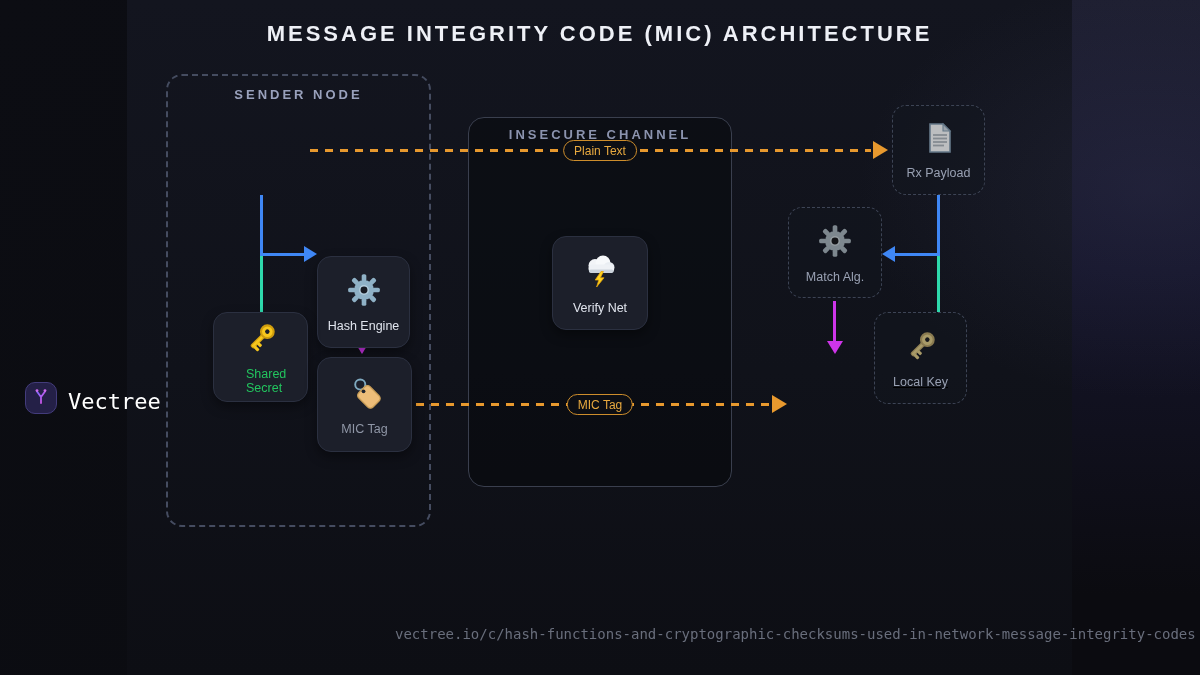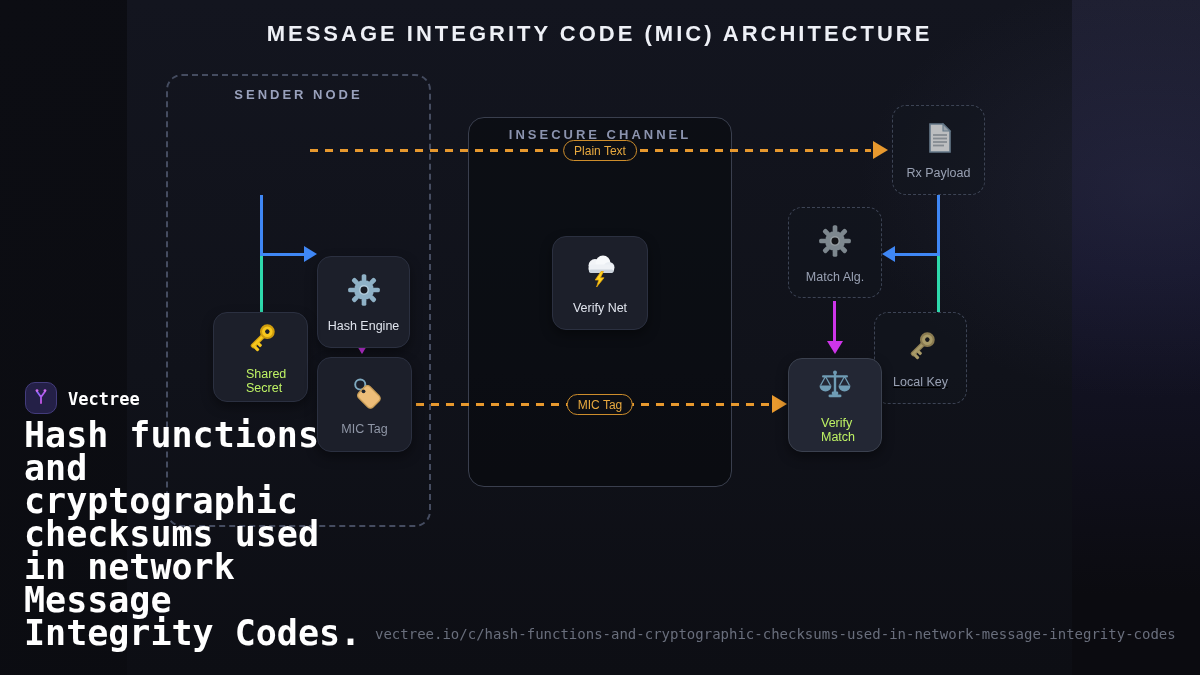--- a/index.html
+++ b/index.html
@@ -22,21 +22,21 @@
   .zone.sender   { left:166px; top:74px;  width:265px; height:453px; }
   .zone.receiver { left:768px; top:74px;  width:265px; height:453px; }
   .zone.channel  { left:468px; top:117px; width:264px; height:370px;
            border:1.5px solid #3a3f4e; background:rgba(5,6,10,.42); }
   .zone.channel .zone-label { color:#8b93ae; top:9px; }
 
   .card { position:absolute; border-radius:14px; background:#1c1f2a; border:1px solid #2b3040;
           box-shadow:0 5px 12px rgba(0,0,0,.38); display:flex; flex-direction:column;
           align-items:center; justify-content:center; gap:6px; z-index:3; }
   .card .lbl { font-size:12.5px; color:#e0e4ed; }
-  .card .lbl.mid { color:#bef264;margin-left:32px; }
+  .card .lbl.mid { color:#22c55e;margin-left:32px; }
   .card .lbl.dim { color:#8f96a6; }
   .card.ghost { background:rgba(18,21,30,.5); border:1.5px dashed #3d4455; box-shadow:none;align-items:center; }
   .card.ghost .lbl { color:#99a1b3; }
   .card.ghost .ic  { filter:saturate(.38) brightness(.78); }
   .card.highlight { background:#232734; border:1px solid #3b414f; }
 
   .c-original { left:214px; top:105px; width:94px; height:90px; }
   .c-hash-eng { left:317px; top:208px; width:93px; height:92px;margin-top:48px; }
   .c-secret   { left:213px; top:312px; width:95px; height:90px; }
   .c-mictag   { left:317px; top:357px; width:95px; height:95px; }
@@ -56,25 +56,25 @@
   .ah.left-blue    { border-top:8px solid transparent; border-bottom:8px solid transparent; border-right:13px solid #3f87f5; }
   .ah.down-magenta { border-left:8px solid transparent; border-right:8px solid transparent; border-top:13px solid #cf35ea; }
 
   .pill { position:absolute; z-index:5; display:inline-flex; align-items:center; justify-content:center;
           height:21px; padding:0 10px; border:1.5px solid #cd8d2c; border-radius:11px;
           background:#0c0e14; color:#e8a93f; font-size:12px; transform:translateX(-50%); }
 
   .logo-badge { position:absolute; left:25px; top:382px; width:32px; height:32px; border-radius:10px;
           background:#242047; border:1px solid #433c7c; display:flex; align-items:center; justify-content:center; z-index:6; }
   .brand-name { position:absolute; left:68px; top:389px; font-family:"DejaVu Sans Mono",monospace;
-          font-weight:bold; font-size:17px; color:#ffffff; z-index:6; }
+          font-weight:normal; font-size:22px; color:#ffffff; z-index:6; }
   .headline { position:absolute; left:24px; top:419px; width:430px; z-index:6;
           font-family:"DejaVu Sans Mono",monospace; font-weight:bold; font-size:35px; line-height:33px;
           color:#ffffff; white-space:pre-line; }
-  .url { position:absolute; left:375px; top:626px; z-index:6;
+  .url { position:absolute; left:395px; top:626px; z-index:6;
           font-family:"DejaVu Sans Mono",monospace; font-size:14px; color:#696e7c; }
 </style>
 </head>
 <body>
 
 <div class="stage">
   <div class="main-panel"></div>
   <div class="right-glow"></div>
   <div class="sheen"></div>
 
@@ -216,61 +216,34 @@
             <rect x="19.2" y="22" width="4.6" height="3" rx="1" fill="#f7c71d"></rect>
             <rect x="19.2" y="26.6" width="5.6" height="3" rx="1" fill="#f7c71d"></rect>
             <circle cx="18" cy="9.5" r="6" fill="#f7c71d" stroke="#cf9c0d" stroke-width="2"></circle>
             <circle cx="18" cy="9.5" r="2.1" fill="#1c1f2a"></circle>
           </g>
         </svg>
     </span>
     <span class="lbl">Local Key</span>
   </div>
 
-  <div class="card highlight c-verify">
-    <span class="ic">
-      <svg width="40" height="40" viewBox="0 0 40 40">
-          <g fill="#6f9cb4" stroke="none">
-            <circle cx="20" cy="6.5" r="2"></circle>
-            <rect x="18.8" y="7" width="2.4" height="20" rx="1"></rect>
-            <rect x="7" y="9.3" width="26" height="2.3" rx="1.1"></rect>
-            <path d="M4.5 19.5 h12 a6 6 0 0 1 -12 0 z"></path>
-            <path d="M23.5 19.5 h12 a6 6 0 0 1 -12 0 z"></path>
-            <rect x="16.8" y="25.5" width="6.4" height="3.4" rx="1.2"></rect>
-            <rect x="13.5" y="28.5" width="13" height="2.8" rx="1.4"></rect>
-          </g>
-          <g stroke="#6f9cb4" stroke-width="1.3" fill="none">
-            <path d="M10.5 10.5 L5.5 19.5 M10.5 10.5 L15.5 19.5"></path>
-            <path d="M29.5 10.5 L24.5 19.5 M29.5 10.5 L34.5 19.5"></path>
-          </g>
-        </svg>
-    </span>
-    <span class="lbl mid">Verify Match</span>
-  </div>
 
   <div class="pill" style="left:600px; top:140px;">Plain Text</div>
   <div class="pill" style="left:600px; top:394px;">MIC Tag</div>
 
   <div class="logo-badge">
     <span>
       <svg width="20" height="20" viewBox="0 0 20 20">
           <defs>
             <linearGradient id="vg" x1="0" y1="0" x2="1" y2="1">
               <stop offset="0" stop-color="#7d6bff"></stop>
               <stop offset="1" stop-color="#e14fe0"></stop>
             </linearGradient>
           </defs>
           <path d="M10 17 V11 M10 11 L6 5.5 M10 11 L14 5.5" fill="none" stroke="url(#vg)" stroke-width="1.8" stroke-linecap="round"></path>
           <circle cx="6" cy="4.6" r="1.4" fill="#cf6bee"></circle>
           <circle cx="14" cy="4.6" r="1.4" fill="#cf6bee"></circle>
         </svg>
     </span>
   </div>
   <div class="brand-name">Vectree</div>
-  <div class="headline">Hash functions
-and
-cryptographic
-checksums used
-in network
-Message
-Integrity Codes.</div>
   <div class="url">vectree.io/c/hash-functions-and-cryptographic-checksums-used-in-network-message-integrity-codes</div>
 </div>
 
 </body></html>

